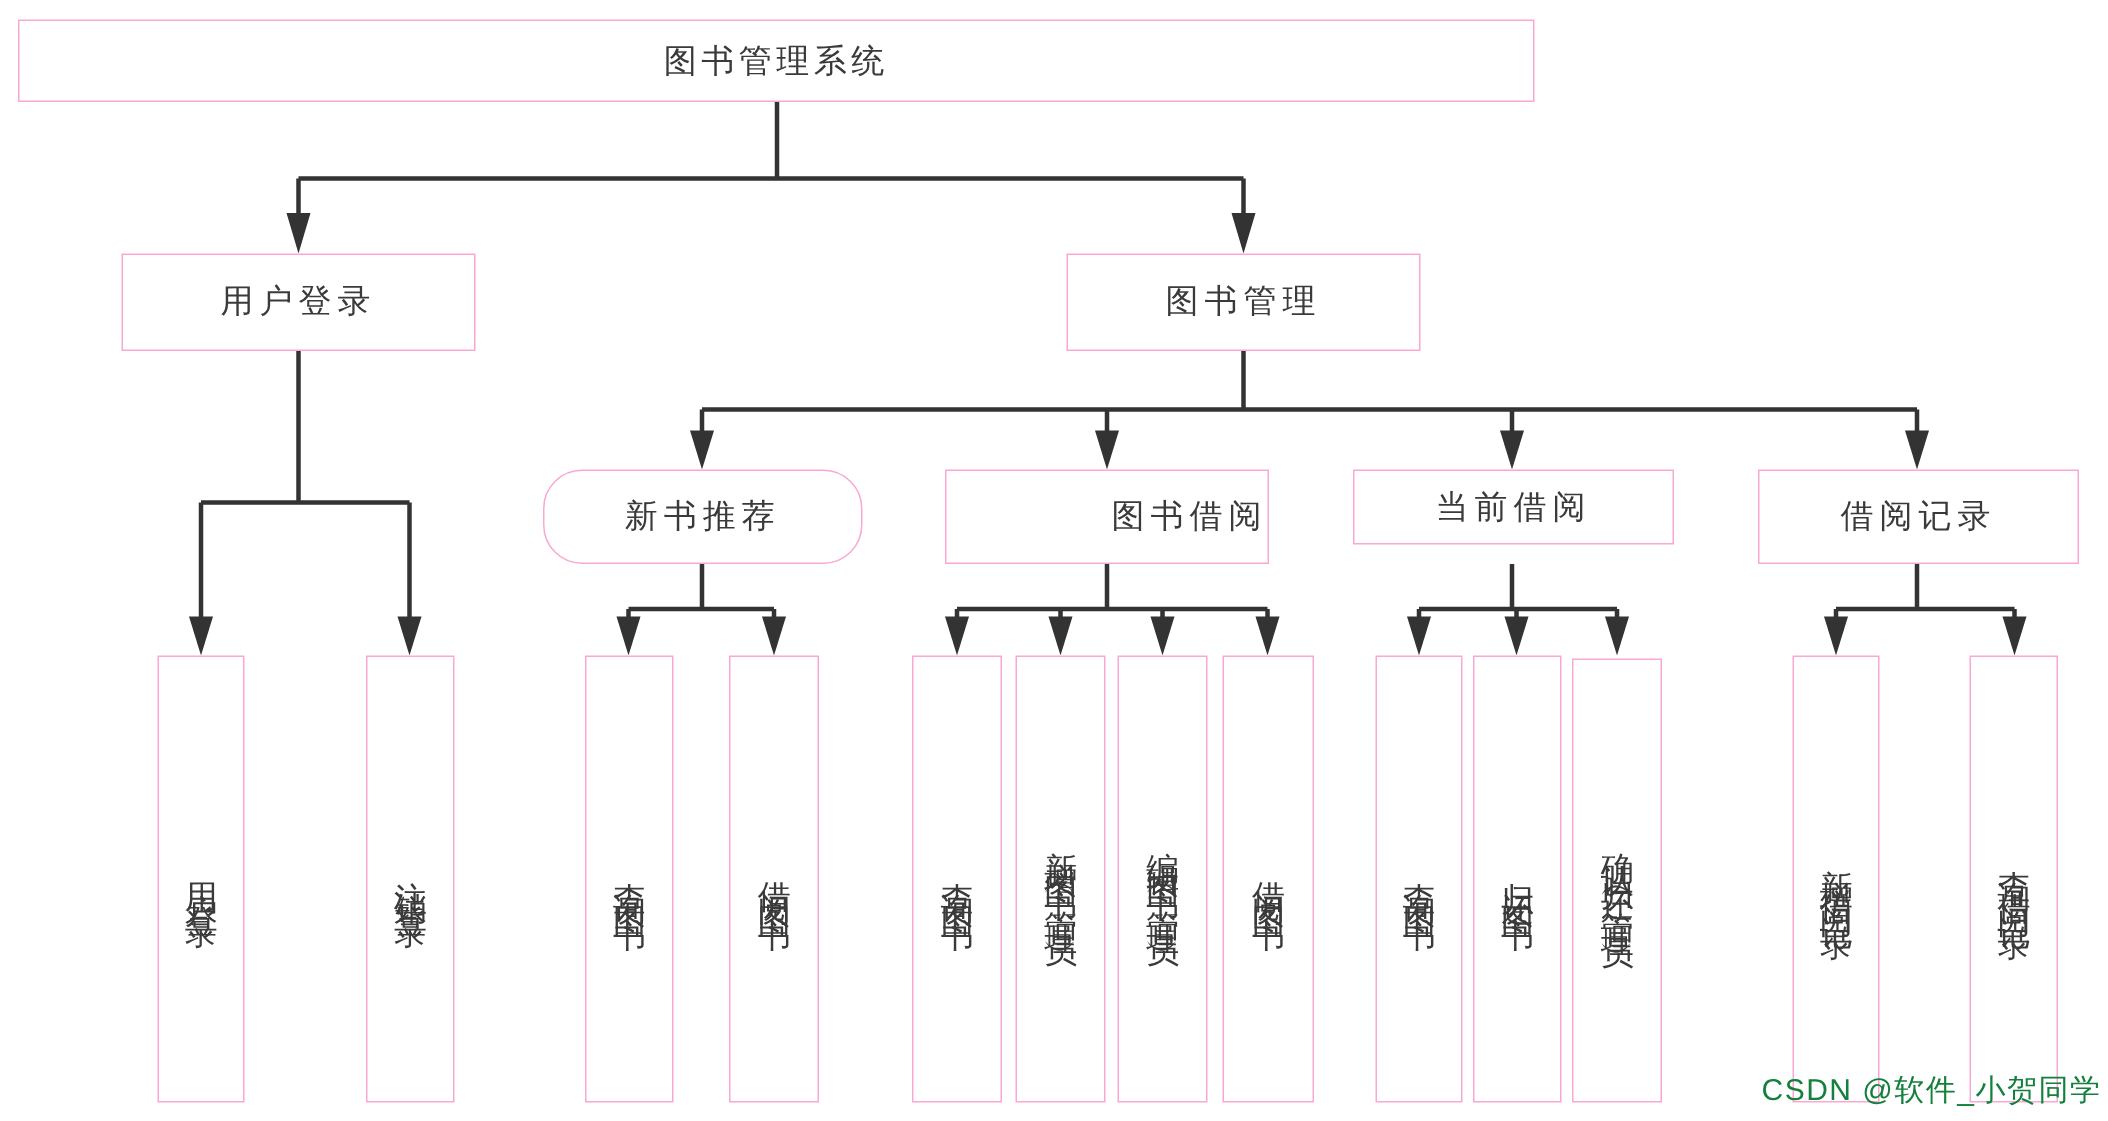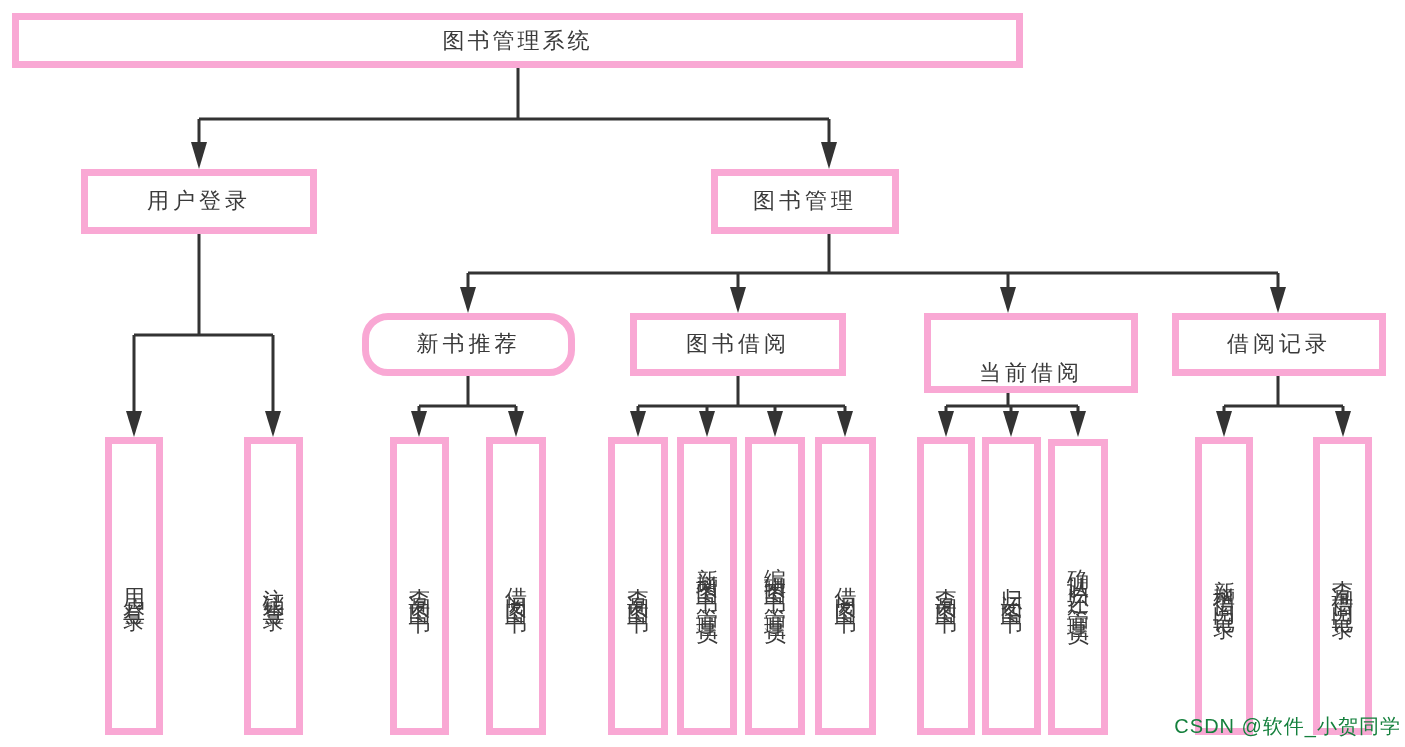--- a/index.html
+++ b/index.html
@@ -20,21 +20,21 @@
     left: 0;
     top: 0;
     width: 1405px;
     height: 747px;
     pointer-events: none;
   }
   .node {
     position: absolute;
     box-sizing: border-box;
     background: #ffffff;
-    border: 7px solid #f9a8d4;
+    border: 1px solid #f9a8d4;
     color: #3a3a3a;
     display: flex;
     align-items: center;
     justify-content: center;
     text-align: center;
     z-index: 2;
   }
   .h-label {
     font-size: 22px;
     letter-spacing: 4px;
@@ -100,31 +100,31 @@
     </g>
   </svg>
 
   <div class="node" style="left:12px; top:13px; width:1011px; height:55px;">
     <span class="root-label">图书管理系统</span>
   </div>
 
   <div class="node" style="left:81px; top:169px; width:236px; height:65px;">
     <span class="h-label">用户登录</span>
   </div>
-  <div class="node" style="left:711px; top:169px; width:188px; height:65px;">
+  <div class="node" style="left:711px; top:169px; width:236px; height:65px;">
     <span class="h-label">图书管理</span>
   </div>
 
   <div class="node" style="left:362px; top:313px; width:213px; height:63px;border-radius:26px;">
     <span class="h-label">新书推荐</span>
   </div>
-  <div class="node" style="left:630px; top:313px; width:216px; height:63px;">
+  <div class="node" style="left:630px; top:313px; width:216px; height:63px;justify-content:flex-end;">
     <span class="h-label">图书借阅</span>
   </div>
-  <div class="node" style="left:924px; top:313px; width:214px; height:80px;align-items:flex-end;">
+  <div class="node" style="left:902px; top:313px; width:214px; height:50px;">
     <span class="h-label">当前借阅</span>
   </div>
   <div class="node" style="left:1172px; top:313px; width:214px; height:63px;">
     <span class="h-label">借阅记录</span>
   </div>
 
   <div class="node" style="left:105px; top:437px; width:58px; height:298px;">
     <span class="v-label">用户登录</span>
   </div>
   <div class="node" style="left:244px; top:437px; width:59px; height:298px;">

